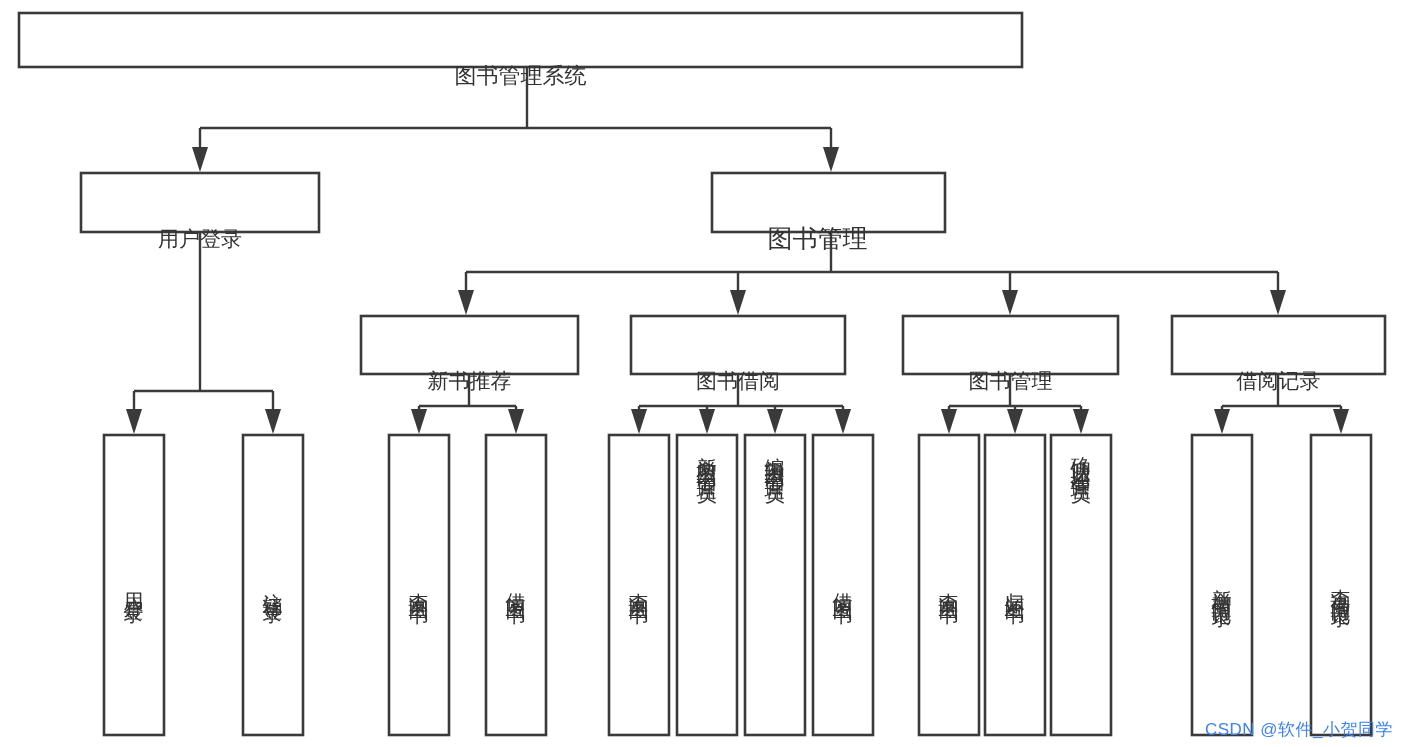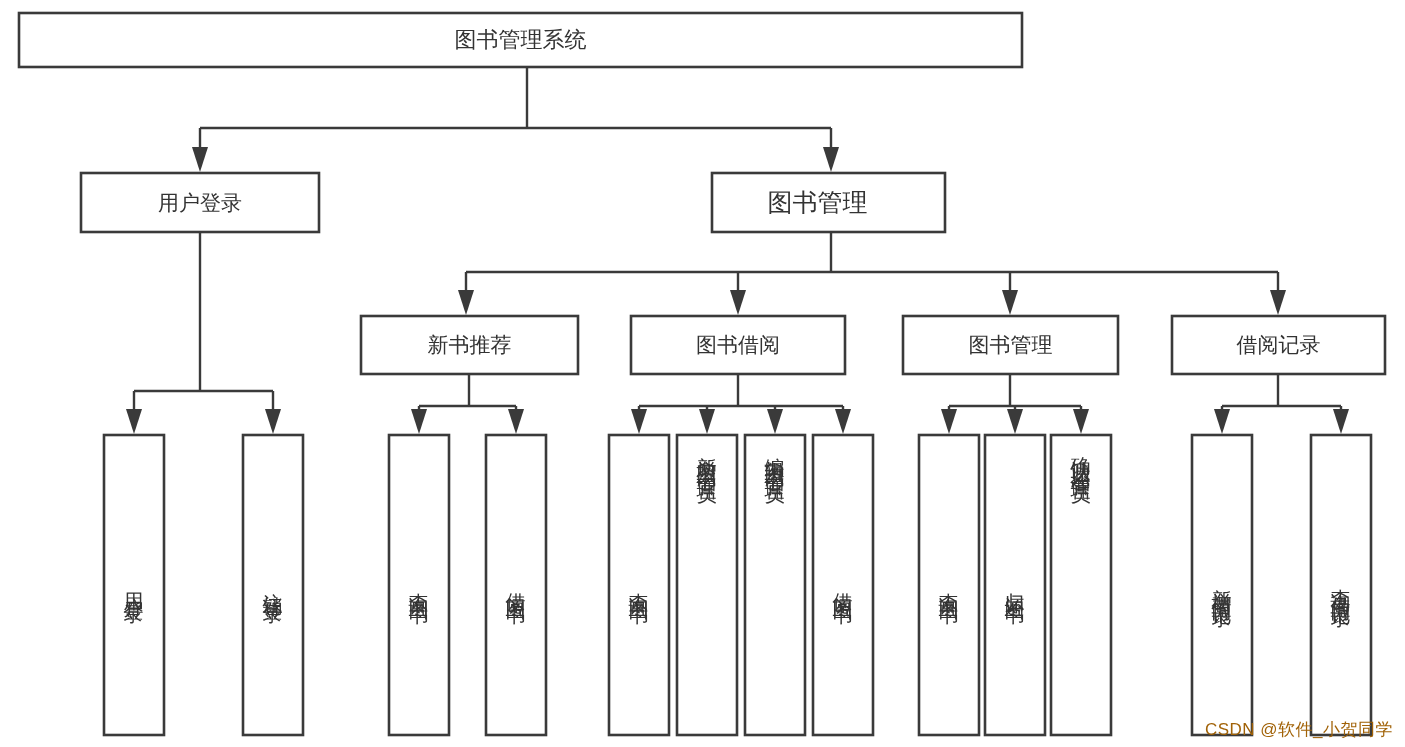--- a/index.html
+++ b/index.html
@@ -60,28 +60,29 @@
   }
   .hlabel-wrap {
     position: absolute;
     display: flex;
     align-items: center;
     justify-content: center;
     pointer-events: none;
     font-family: Liberation Serif, serif;
     color: #333333;
     white-space: nowrap;
+    margin-top: 36px;
   }
   .watermark {
     position: absolute;
     right: 12px;
     bottom: 6px;
     font-family: "Liberation Sans", "DejaVu Sans", sans-serif;
     font-size: 17px;
-    color: #a16207;
+    color: #3b82f6;
     letter-spacing: 0.5px;
     white-space: nowrap;
     pointer-events: none;
   }
 </style>
 </head>
 <body>
 
 <div id="diagram-root">
 

